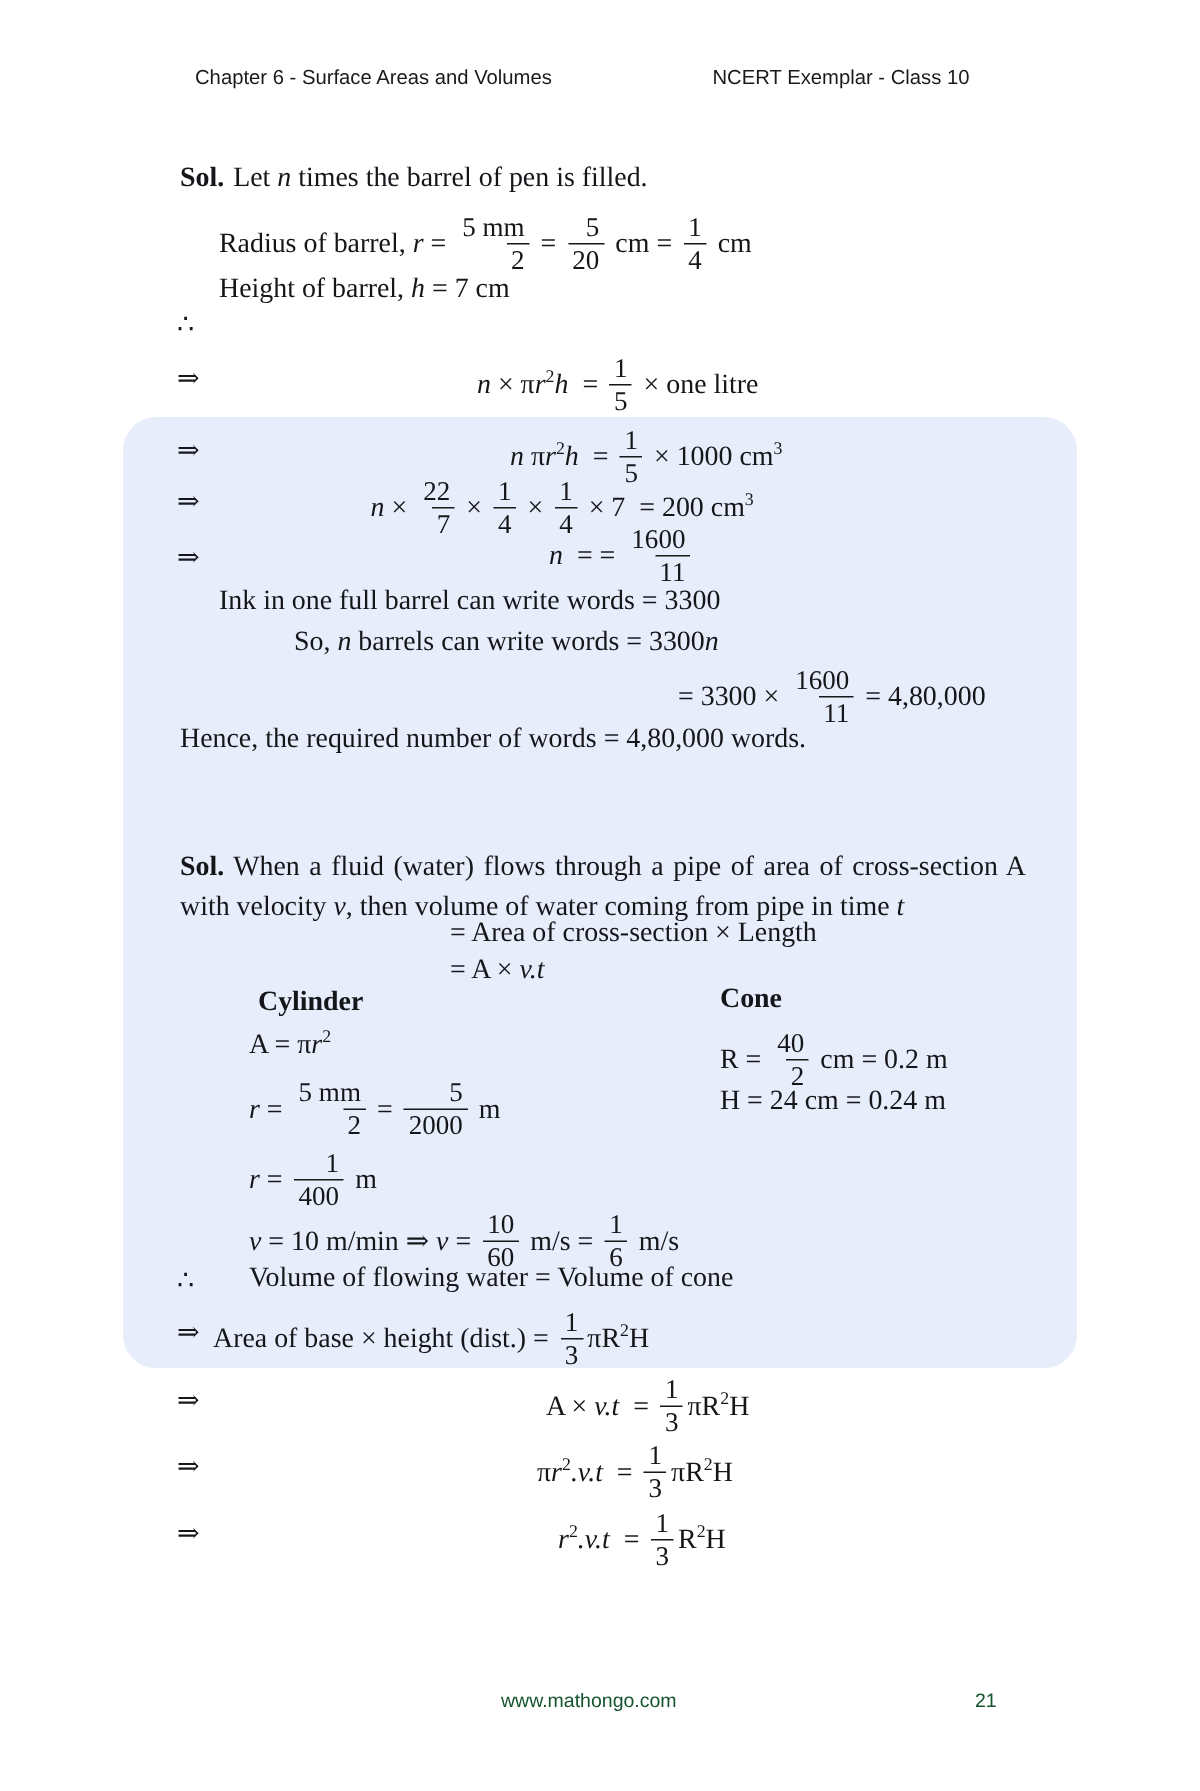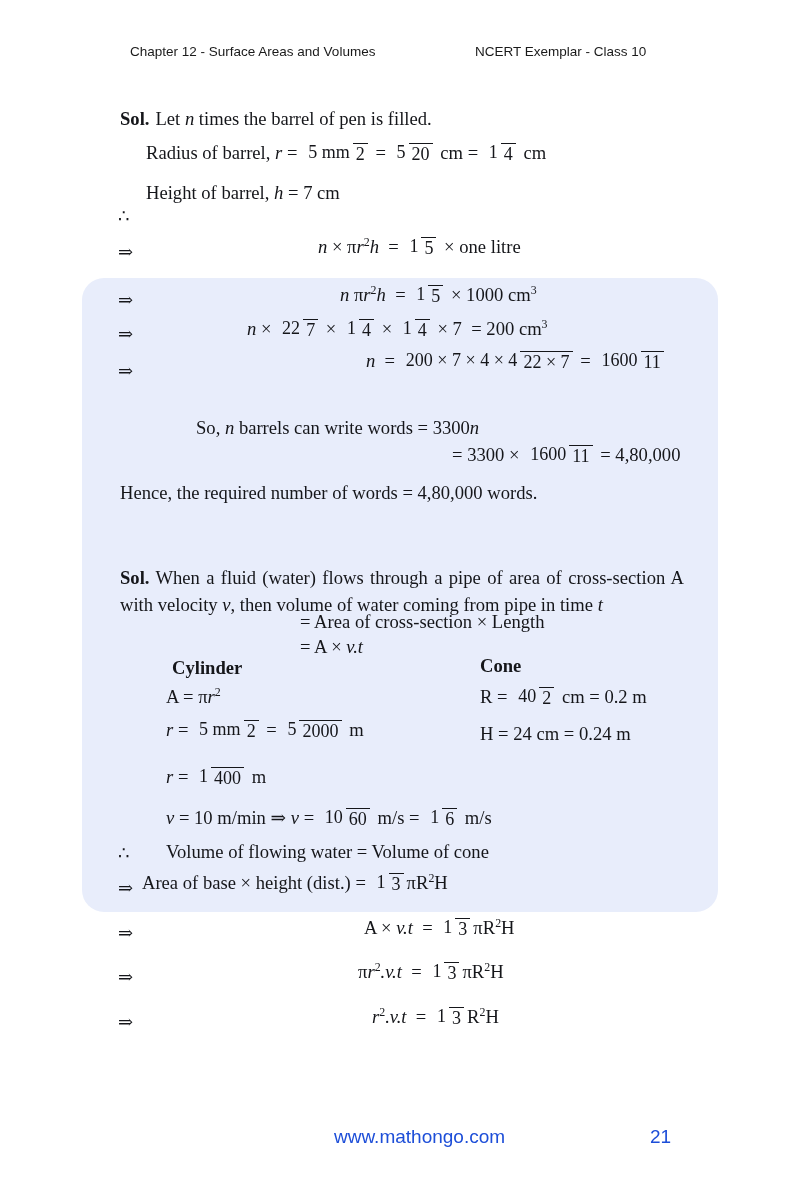--- a/index.html
+++ b/index.html
@@ -59,22 +59,22 @@
   #header .h-left  { position: absolute; left: 130px; top: 0; white-space: nowrap; }
   #header .h-right { position: absolute; left: 475px; top: 0; white-space: nowrap; }
 
   
   #footer {
     position: absolute;
     left: 0; top: 1126px;
     width: 800px; height: 24px;
     z-index: 3;
     font-family: "Liberation Sans", "DejaVu Sans", sans-serif;
-    font-size: 19px;
-    color: #1d4ed8;
+    font-size: 13px;
+    color: #14532d;
     text-align: right;
   }
   #footer .f-url  { position: absolute; left: 334px; top: 0; white-space: nowrap; }
   #footer .f-page { position: absolute; left: 650px; top: 0; white-space: nowrap; }
 
   
   #content {
     position: absolute;
     left: 0; top: 0;
     width: 800px; height: 1194px;
@@ -93,22 +93,22 @@
   .justified {
     text-align: justify;
     text-align-last: left;
     line-height: 26.5px;
     font-size: 18.6px;
   }
 
   
   .frac {
     display: inline-flex;
-    flex-direction: row;
-    align-items: center;
+    flex-direction: column;
+    align-items: flex-end;
     vertical-align: middle;
     position: relative;
     top: -0.10em;
     margin: 0 3px;
     line-height: 1.02;
     font-size: 0.97em;
   }
   .frac > .num {
     padding: 0 3px 1px 3px;
   }
@@ -137,21 +137,21 @@
         <path d="M18 250 L18 86 Q18 68 36 68 Q50 68 58 82 L104 168 L150 82 Q158 68 172 68 Q190 68 190 86 L190 250 Q190 266 172 266 Q154 266 154 250 L154 140 L118 206 Q110 220 104 220 Q98 220 90 206 L54 140 L54 250 Q54 266 36 266 Q18 266 18 250 Z"></path>
 
         <path d="M300 66 Q246 66 218 108 Q204 130 204 166 Q204 206 222 232 Q250 270 304 270 Q340 270 362 250 L362 168 Q362 152 346 152 L300 152 Q284 152 284 166 Q284 180 300 180 L328 180 L328 226 Q318 234 302 234 Q272 234 256 210 Q244 192 244 166 Q244 138 258 120 Q274 100 300 100 Q318 100 332 110 Q344 118 352 108 Q362 96 350 86 Q330 66 300 66 Z"></path>
       </g>
     </svg>
   </div>
 
   <div id="highlight-block"></div>
 
   <div id="header">
-    <span class="h-left">Chapter 12 - Surface Areas and Volumes</span>
+    <span class="h-left">Chapter 6 - Surface Areas and Volumes</span>
     <span class="h-right">NCERT Exemplar - Class 10</span>
   </div>
 
   <div id="content">
 
     <div class="line" style="left:120px; top:110px;">
       <span class="b">Sol.</span><span class="sp"></span><span>Let <span class="it">n</span> times the barrel of pen is filled.</span>
     </div>
 
     <div class="line" style="left:146px; top:144px;">
@@ -216,31 +216,28 @@
       <span class="frac">
         <span class="num">1</span>
         <span class="den">4</span>
       </span>
       <span>× 7&nbsp; = 200 cm<sup>3</sup></span>
     </div>
 
     <div class="line arrow" style="left:118px; top:362px;">⇒</div>
     <div class="line" style="left:366px; top:352px;">
       <span class="it">n</span>&nbsp; =
-      <span class="frac">
-        <span class="num">200 × 7 × 4 × 4</span>
-        <span class="den">22 × 7</span>
-      </span>
       <span>=</span>
       <span class="frac">
         <span class="num">1600</span>
         <span class="den">11</span>
       </span>
     </div>
 
+    <div class="line" style="left:146px; top:392px;">Ink in one full barrel can write words = 3300</div>
 
     <div class="line" style="left:196px; top:419px;">
       So, <span class="it">n</span> barrels can write words = 3300<span class="it">n</span>
     </div>
 
     <div class="line" style="left:452px; top:446px;">
       <span>=  3300 ×</span>
       <span class="frac">
         <span class="num">1600</span>
         <span class="den">11</span>

